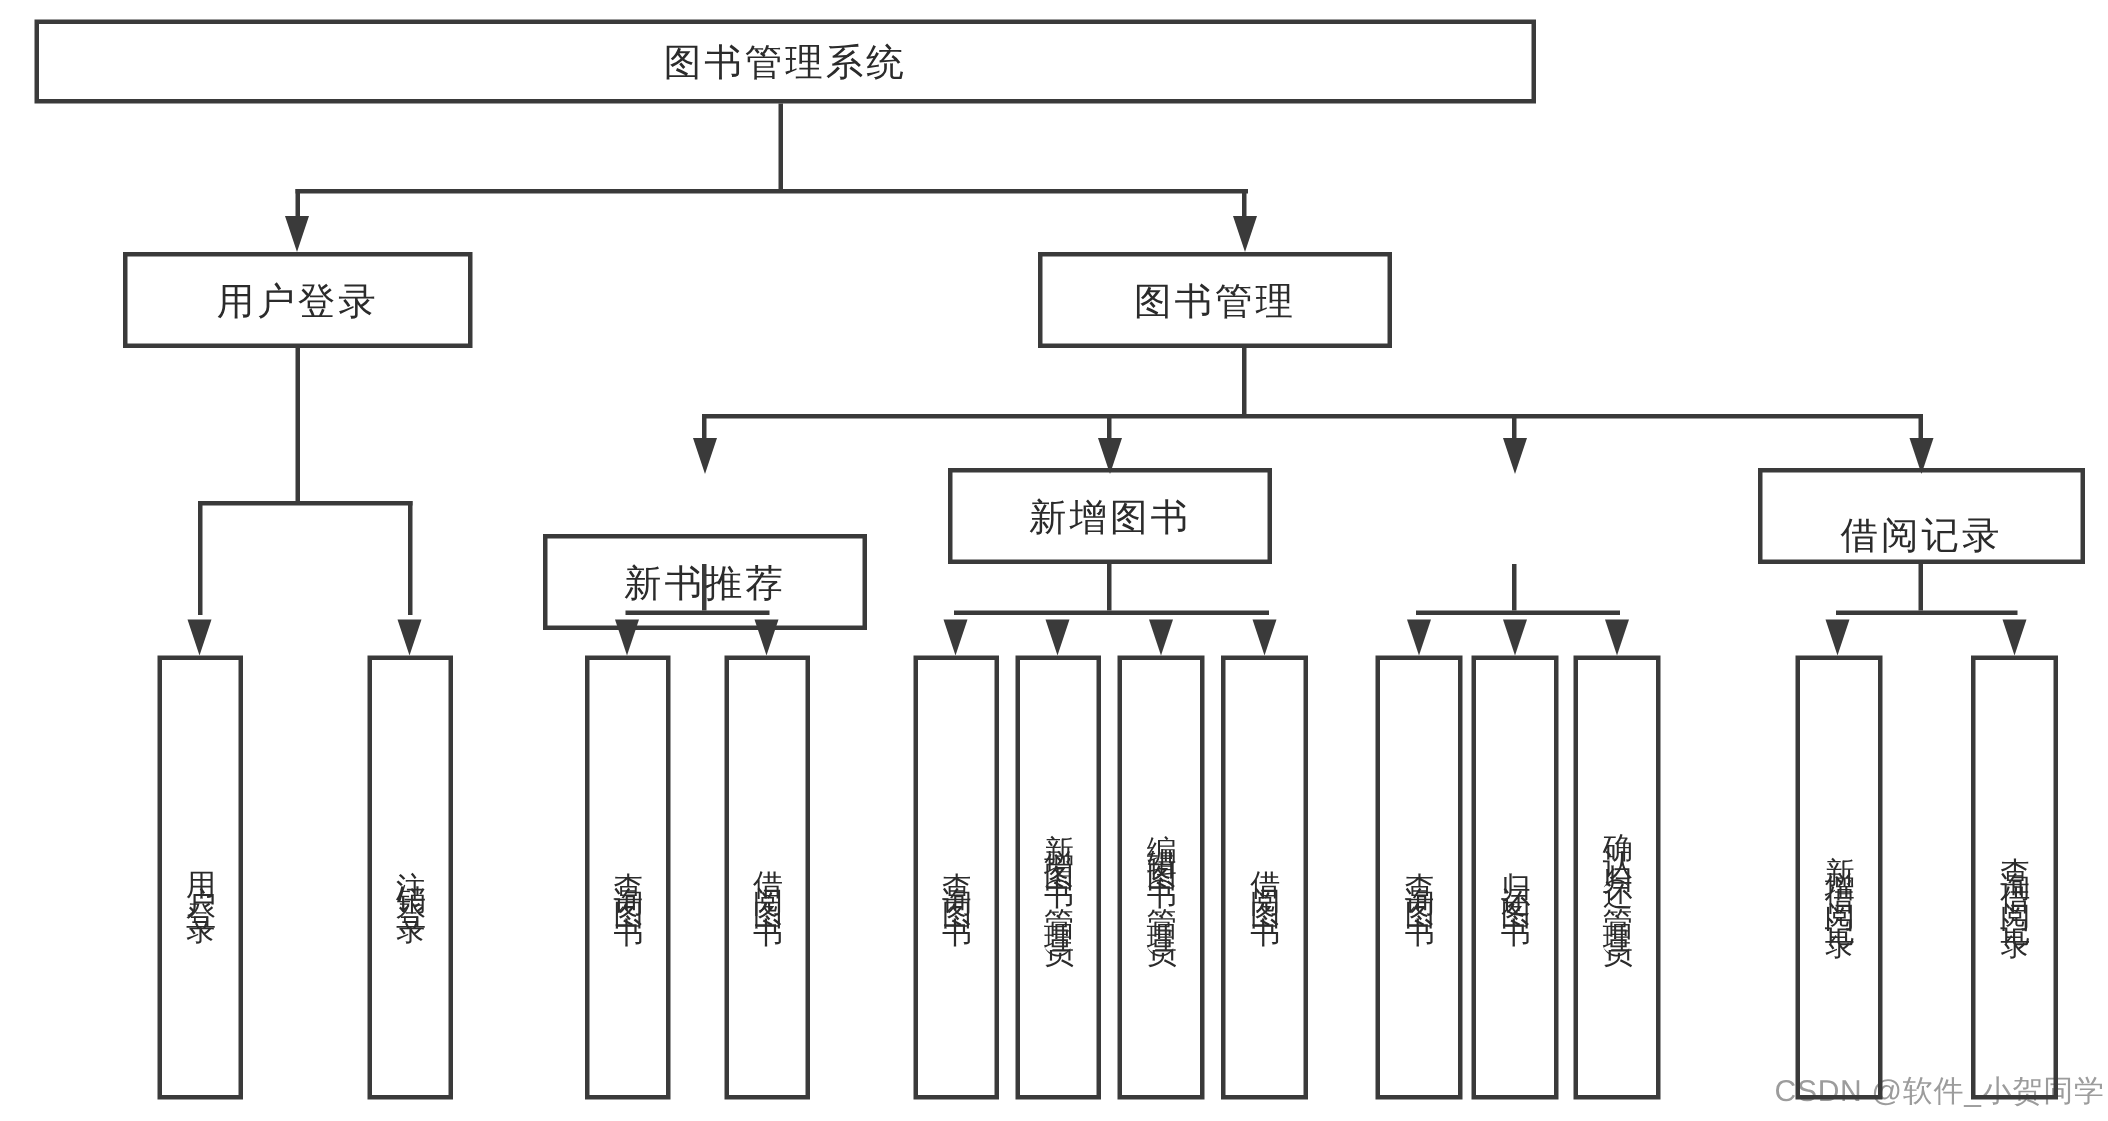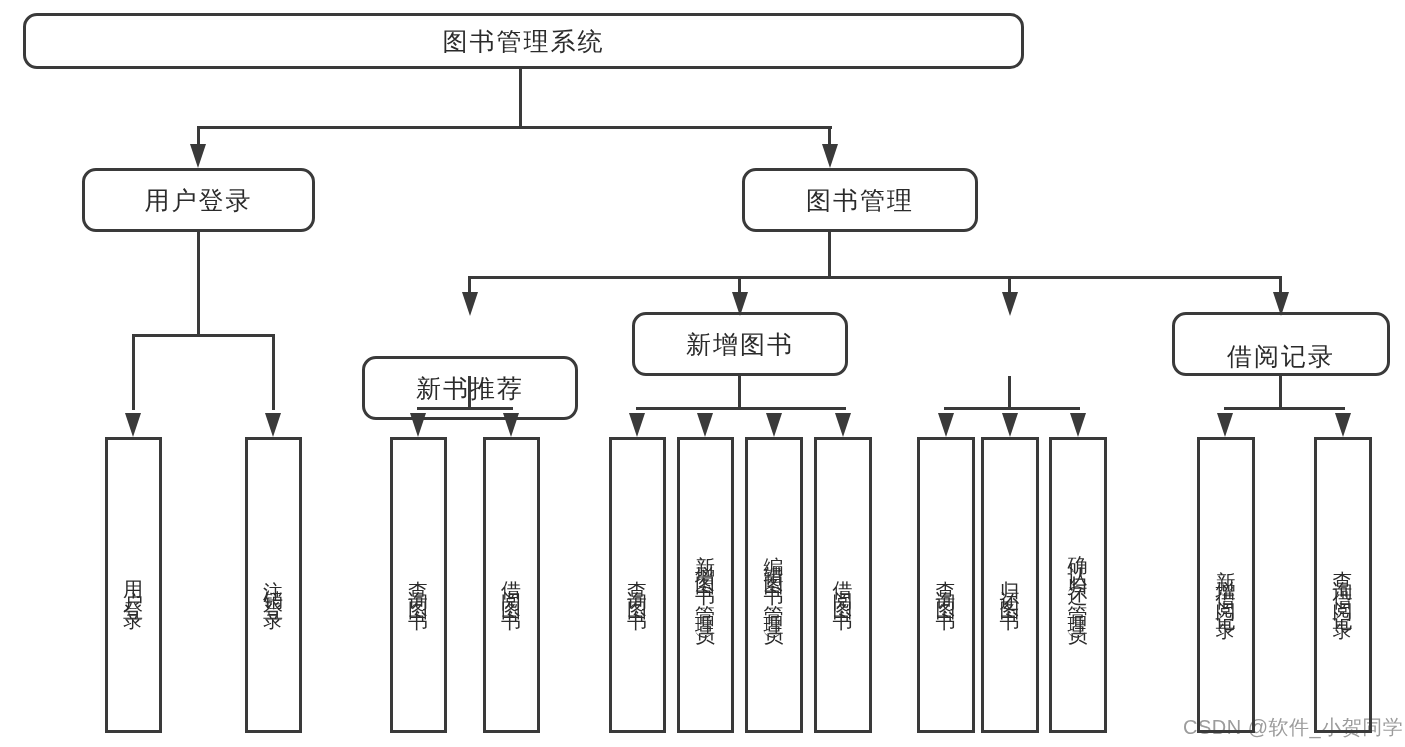--- a/index.html
+++ b/index.html
@@ -12,21 +12,21 @@
   }
   .box{
     position:absolute;
     box-sizing:border-box;
     border:3px solid #3a3a3a;
     background:transparent;
     display:flex;align-items:center;justify-content:center;
     color:#2b2b2b;
     z-index:2;
   }
-  .hlabel{font-size:25px;letter-spacing:2px;white-space:nowrap;border-radius:14px;}
+  .hlabel{font-size:25px;letter-spacing:2px;white-space:nowrap;}
   .vlabel{
     writing-mode:vertical-rl;
     text-orientation:upright;
     font-size:20px;
     letter-spacing:10px;
     line-height:1;
     white-space:nowrap;
   }
   .vline,.hline{position:absolute;background:#3a3a3a;z-index:1;}
   .arrow{
@@ -60,21 +60,21 @@
   <div class="vline" style="left:519px;top:69px;width:3px;height:57px;"></div>
   <div class="hline" style="left:197px;top:126px;width:635px;height:3px;"></div>
   <div class="vline" style="left:197px;top:126px;width:3px;height:22px;"></div>
   <div class="arrow" style="left:190px;top:144px;"></div>
   <div class="vline" style="left:828px;top:126px;width:3px;height:22px;"></div>
   <div class="arrow" style="left:822px;top:144px;"></div>
 
   <div class="box hlabel" style="left:82px;top:168px;width:233px;height:64px;">
     <span>用户登录</span>
   </div>
-  <div class="box hlabel" style="left:742px;top:168px;width:236px;height:64px;">
+  <div class="box hlabel" style="left:692px;top:168px;width:236px;height:64px;">
     <span>图书管理</span>
   </div>
 
   <div class="vline" style="left:197px;top:232px;width:3px;height:102px;"></div>
   <div class="hline" style="left:132px;top:334px;width:143px;height:3px;"></div>
   <div class="vline" style="left:132px;top:334px;width:3px;height:76px;"></div>
   <div class="arrow" style="left:125px;top:413px;"></div>
   <div class="vline" style="left:272px;top:334px;width:3px;height:76px;"></div>
   <div class="arrow" style="left:265px;top:413px;"></div>
 

